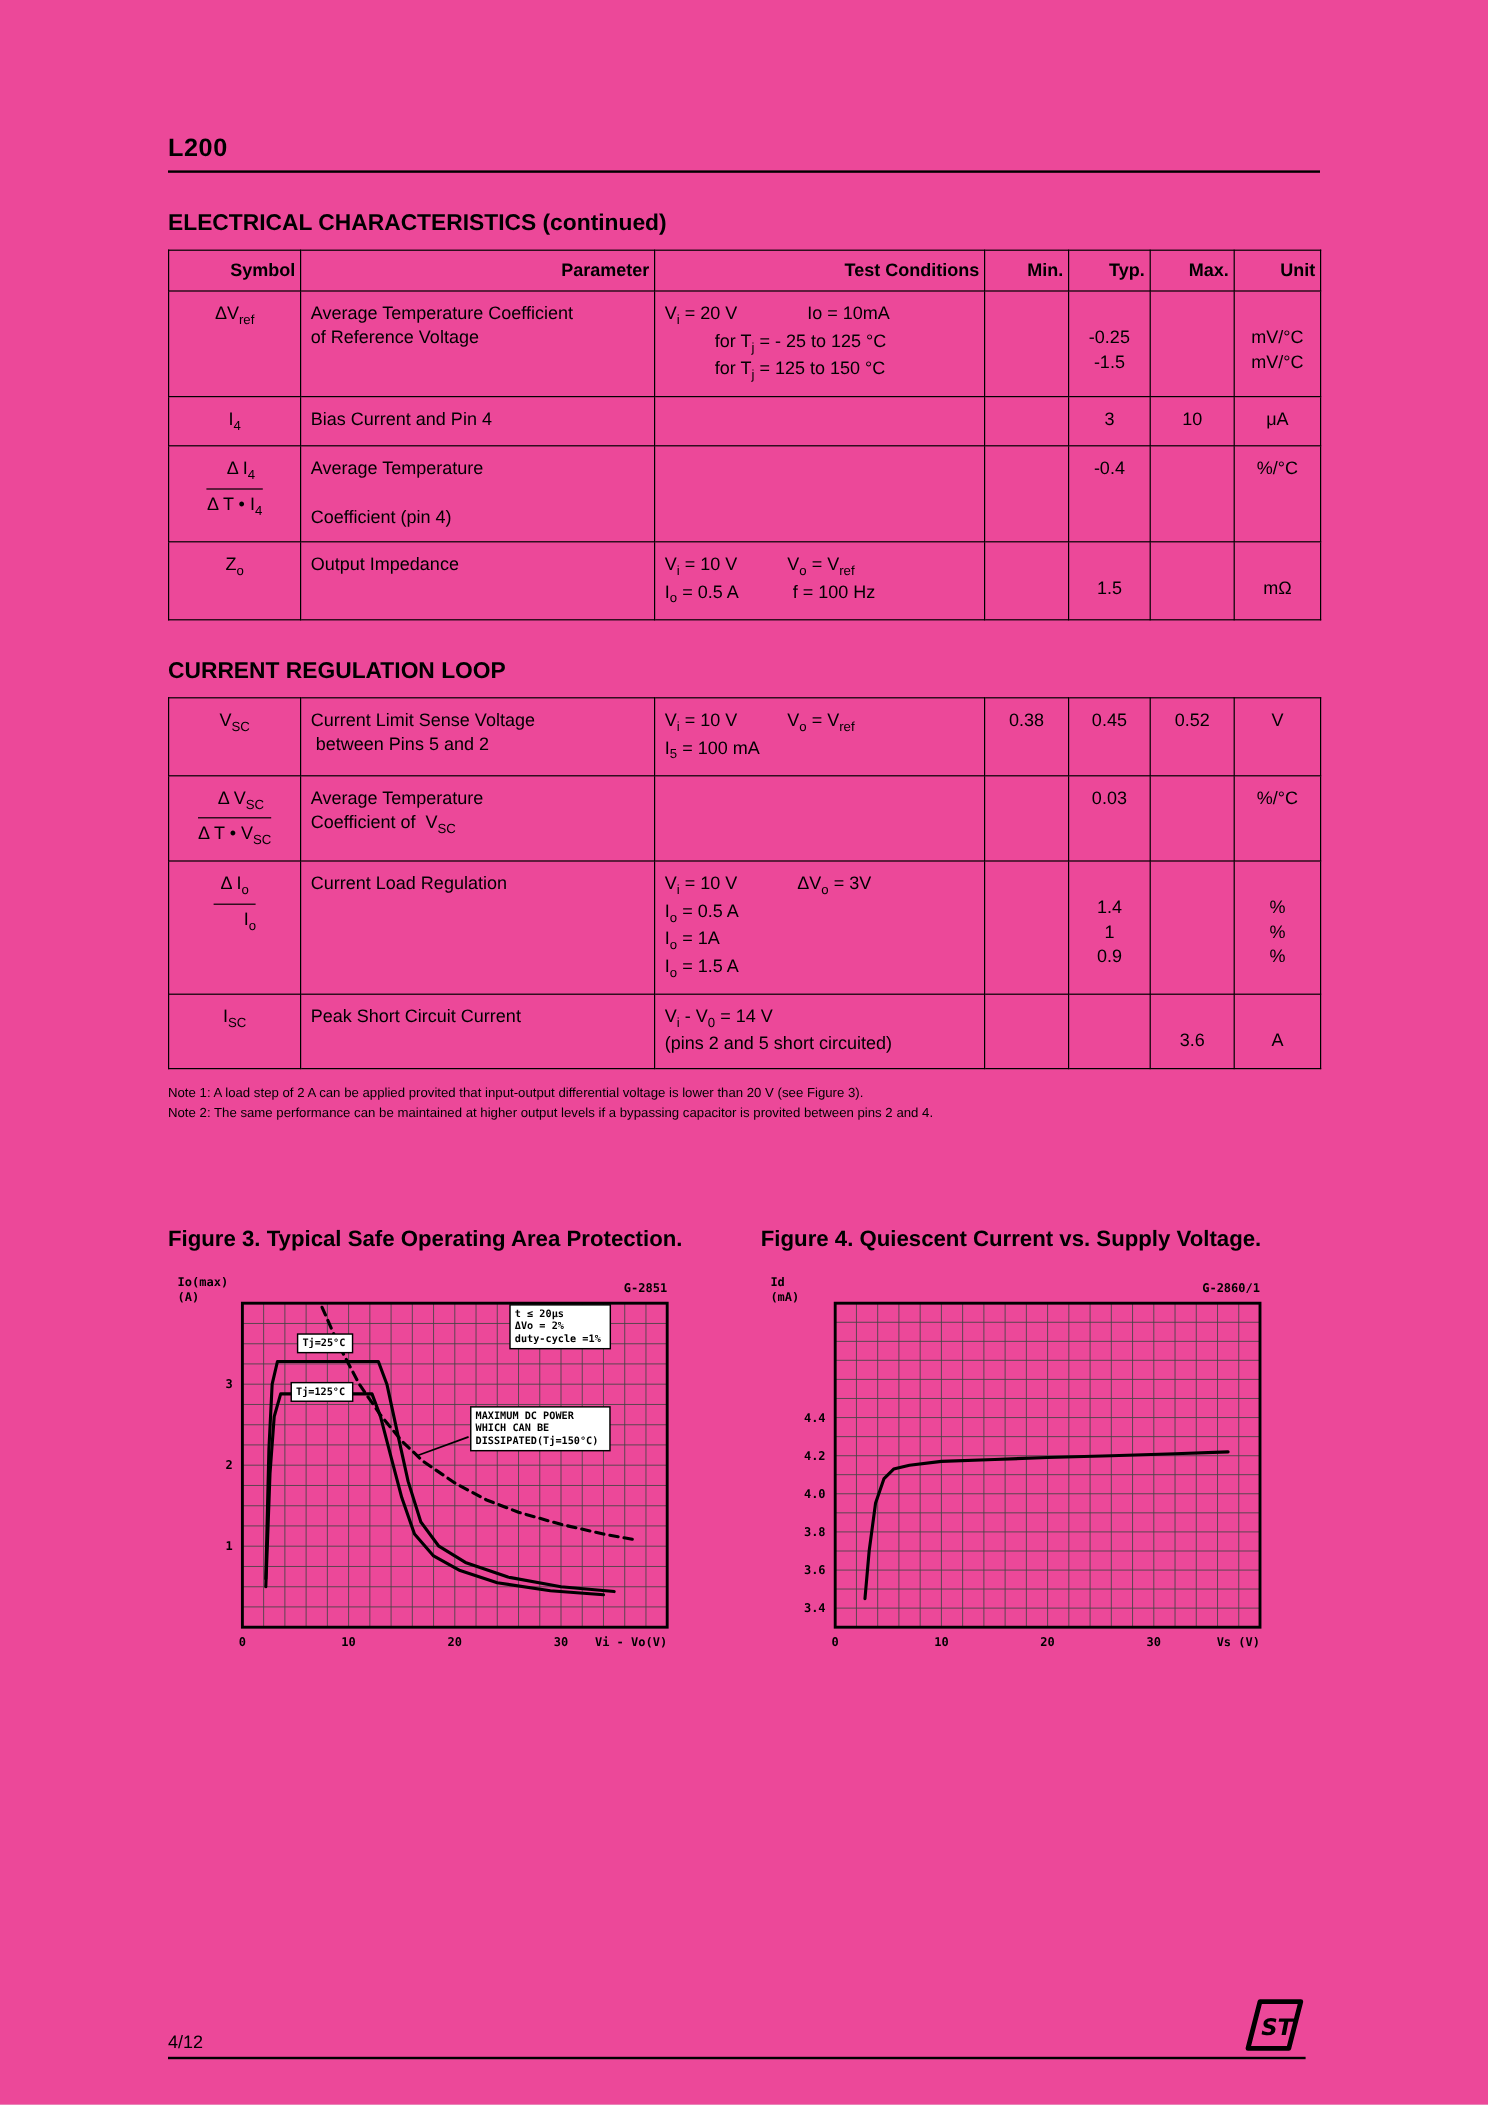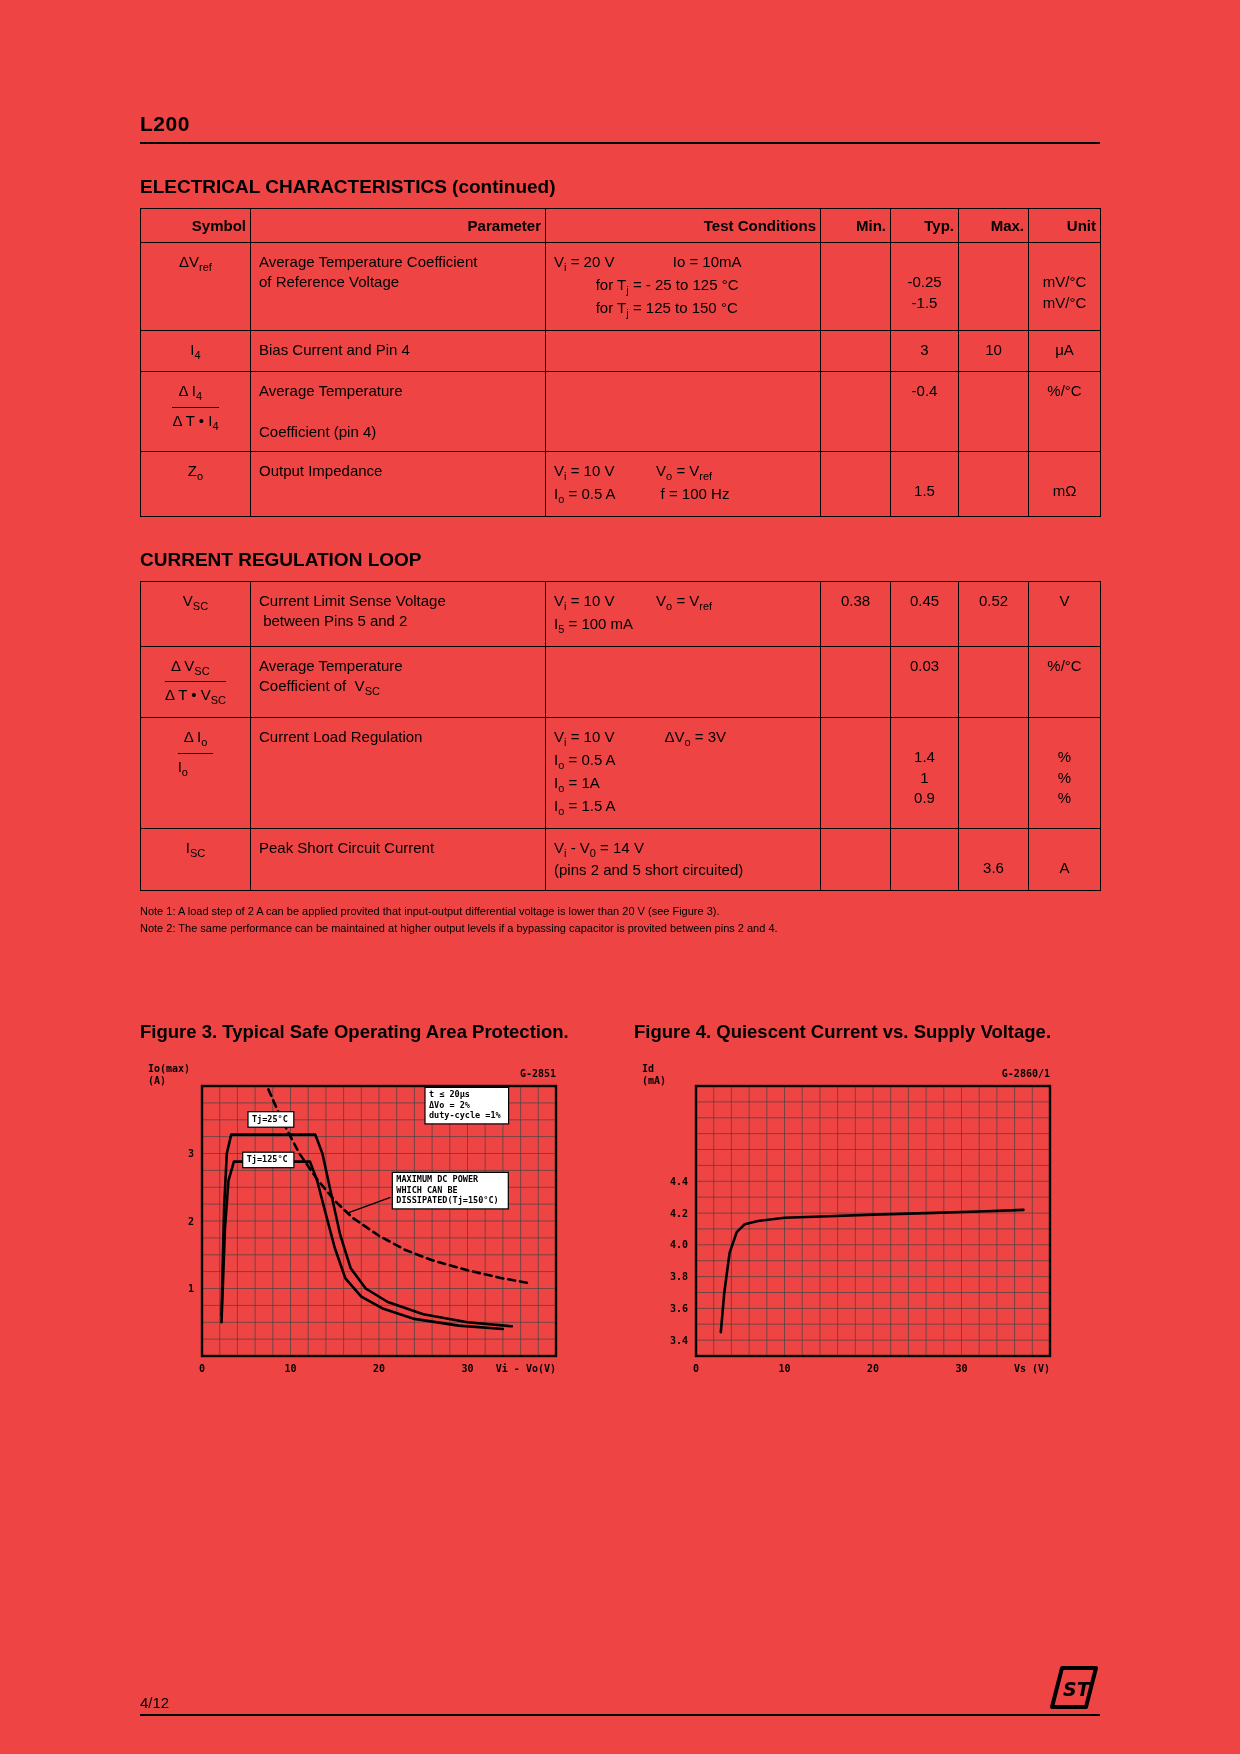--- a/index.html
+++ b/index.html
@@ -1,47 +1,47 @@
 <!DOCTYPE html>
 <html><head>
 <meta charset="utf-8">
 <style>
   html,body{margin:0;padding:0;background:#e8e8e8;}
-  .page{position:relative;width:1240px;height:1754px;background:#ef4444;margin:0 auto;
+  .page{position:relative;width:1240px;height:1754px;background:#ec4899;margin:0 auto;
         font-family:"Liberation Sans",sans-serif;color:#000;overflow:hidden;}
   .content{padding:112px 140px 0 140px;}
 
   .doc-header{border-bottom:2.5px solid #000;padding-bottom:6px;}
   .model{font-size:21px;font-weight:bold;letter-spacing:.5px;}
 
   .sec-title{font-size:19px;font-weight:bold;margin-top:32px;margin-bottom:10px;}
   .sec-title .normal{font-weight:bold;}
 
   table.spec{border-collapse:collapse;width:100%;table-layout:fixed;}
   table.spec th,table.spec td{border:1.6px solid #000;}
   table.spec th{font-size:15px;font-weight:bold;padding:8px 4px;text-align:right;}
   table.spec td{font-size:15px;padding:9px 8px;vertical-align:top;line-height:1.35;white-space:pre-wrap;}
   td.c-symbol{text-align:center;vertical-align:middle;}
   td.c-min,td.c-typ,td.c-max,td.c-unit{text-align:center;}
   td.c-parameter,td.c-conditions{text-align:left;}
 
-  .frac{display:inline-block;text-align:left;font-size:15px;}
+  .frac{display:inline-block;text-align:right;font-size:15px;}
   .frac .num{display:block;border-bottom:1.4px solid #000;padding:0 6px 3px;}
   .frac .den{display:block;padding-top:3px;}
 
   .notes{margin-top:12px;font-size:11px;line-height:1.55;}
 
   .figures-row{display:flex;gap:62px;margin-top:83px;}
   .figure{width:432px;}
   .fig-caption{font-size:18.5px;font-weight:bold;line-height:1.3;text-align:justify;}
   svg.chart{margin-top:16px;display:block;}
   svg.chart text.tick{font:bold 10px "DejaVu Sans Mono",monospace;fill:#000;}
   svg.chart text.anno{font:bold 8.5px "DejaVu Sans Mono",monospace;fill:#000;}
 
-  .footer{position:absolute;left:140px;right:140px;bottom:38px;border-bottom:2.5px solid #000;
+  .footer{position:absolute;left:140px;right:152px;bottom:38px;border-bottom:2.5px solid #000;
           display:flex;justify-content:space-between;align-items:flex-end;padding-bottom:3px;}
   .page-num{font-size:15px;}
   sub{font-size:11px;}
 </style>
 </head>
 <body>
 
 <div class="page">
   <div class="content">
 

